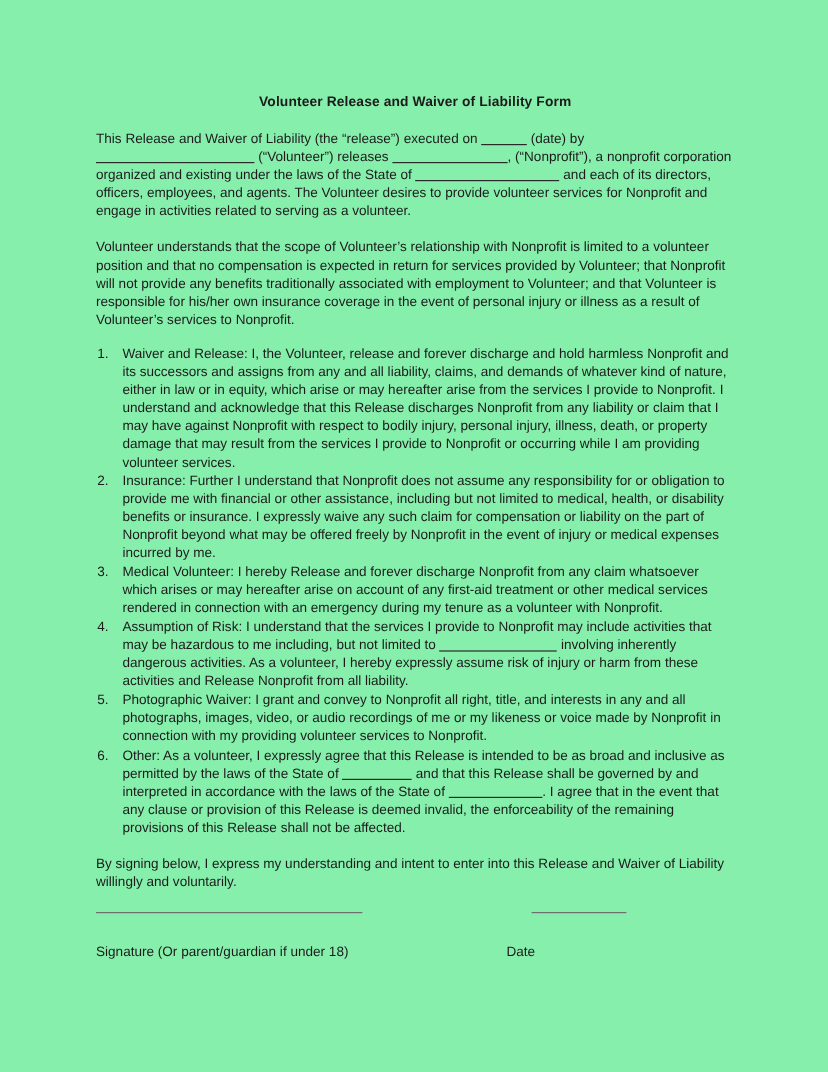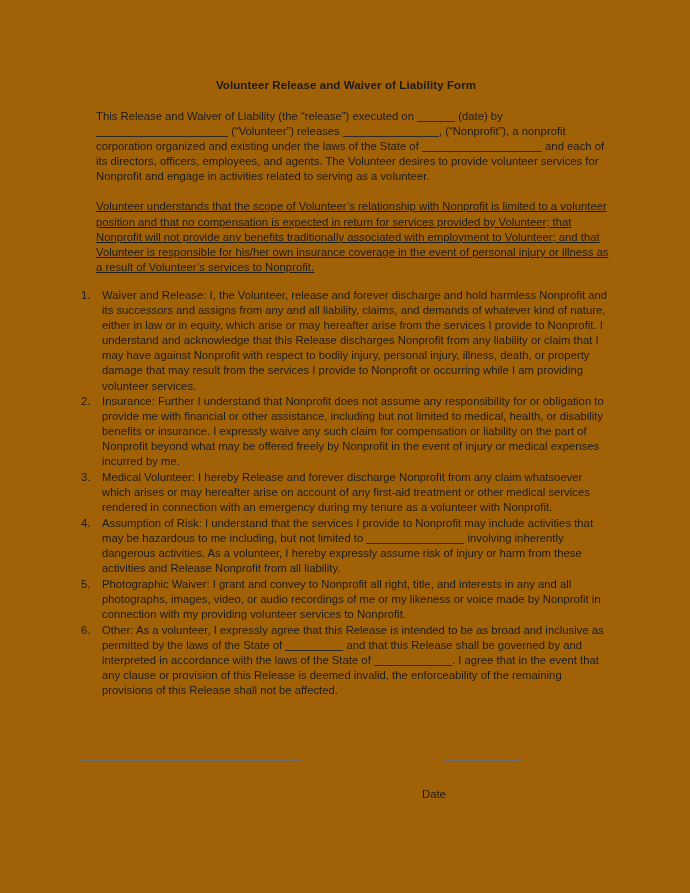--- a/index.html
+++ b/index.html
@@ -11,40 +11,40 @@
     width: 690px;
     height: 893px;
     font-family: "Liberation Sans", sans-serif;
     color: #1b1b1b;
     -webkit-font-smoothing: antialiased;
   }
   .page {
     position: relative;
     width: 690px;
     height: 893px;
-    background: #a16207;
+    background: #86efac;
     box-sizing: border-box;
     padding: 78px 78px 0 80px;
   }
   .doc-title {
     font-size: 11.5px;
     font-weight: bold;
     text-align: center;
     letter-spacing: 0.1px;
     margin: 0 0 17px 0;
     line-height: 14px;
   }
   .para {
     font-size: 11.3px;
     line-height: 15.1px;
     text-align: left;
-    margin: 0 0 15px 16px;
+    margin: 0 0 15px 0;
     max-width: 532px;
   }
-  .para.tight { margin-bottom: 13px; text-decoration: underline; }
+  .para.tight { margin-bottom: 13px; }
   ol.clauses {
     list-style: none;
     margin: 0 0 15px 0;
     padding: 0;
     max-width: 532px;
   }
   ol.clauses > li {
     position: relative;
     padding-left: 22px;
     font-size: 11.3px;
@@ -133,22 +133,24 @@
     <li>
       <span class="num">5.</span><span class="u">Photographic Waiver</span><span>: I grant and convey to Nonprofit all right, title, and interests in any and all photographs, images, video, or audio recordings of me or my likeness or voice made by Nonprofit in connection with my providing volunteer services to Nonprofit.</span>
     </li>
 
     <li>
       <span class="num">6.</span><span class="u">Other</span><span>: As a volunteer, I expressly agree that this Release is intended to be as broad and inclusive as permitted by the laws of the State of</span> <span class="blank b-st6a"></span> <span>and that this Release shall be governed by and interpreted in accordance with the laws of the State of</span> <span class="blank b-st6b"></span><span>. I agree that in the event that any clause or provision of this Release is deemed invalid, the enforceability of the remaining provisions of this Release shall not be affected.</span>
     </li>
 
   </ol>
 
+  <p class="para">By signing below, I express my understanding and intent to enter into this Release and Waiver of Liability willingly and voluntarily.</p>
 
   <div class="sig-block">
     <div class="sig-row">
       <div class="sig-line signature"></div>
+      <div class="sig-label signature">Signature (Or parent/guardian if under 18)</div>
       <div class="sig-line date"></div>
       <div class="sig-label date">Date</div>
     </div>
   </div>
 
 </div>
 
 </body></html>

